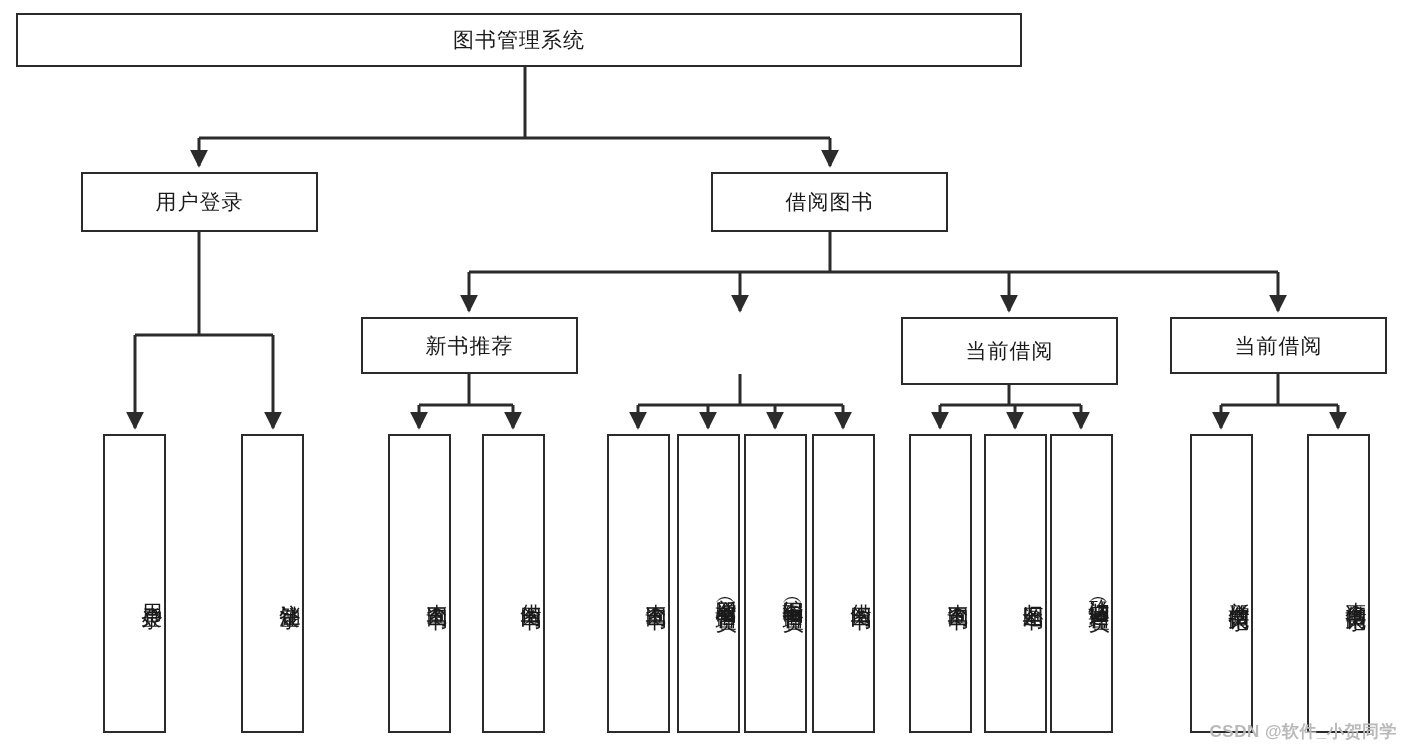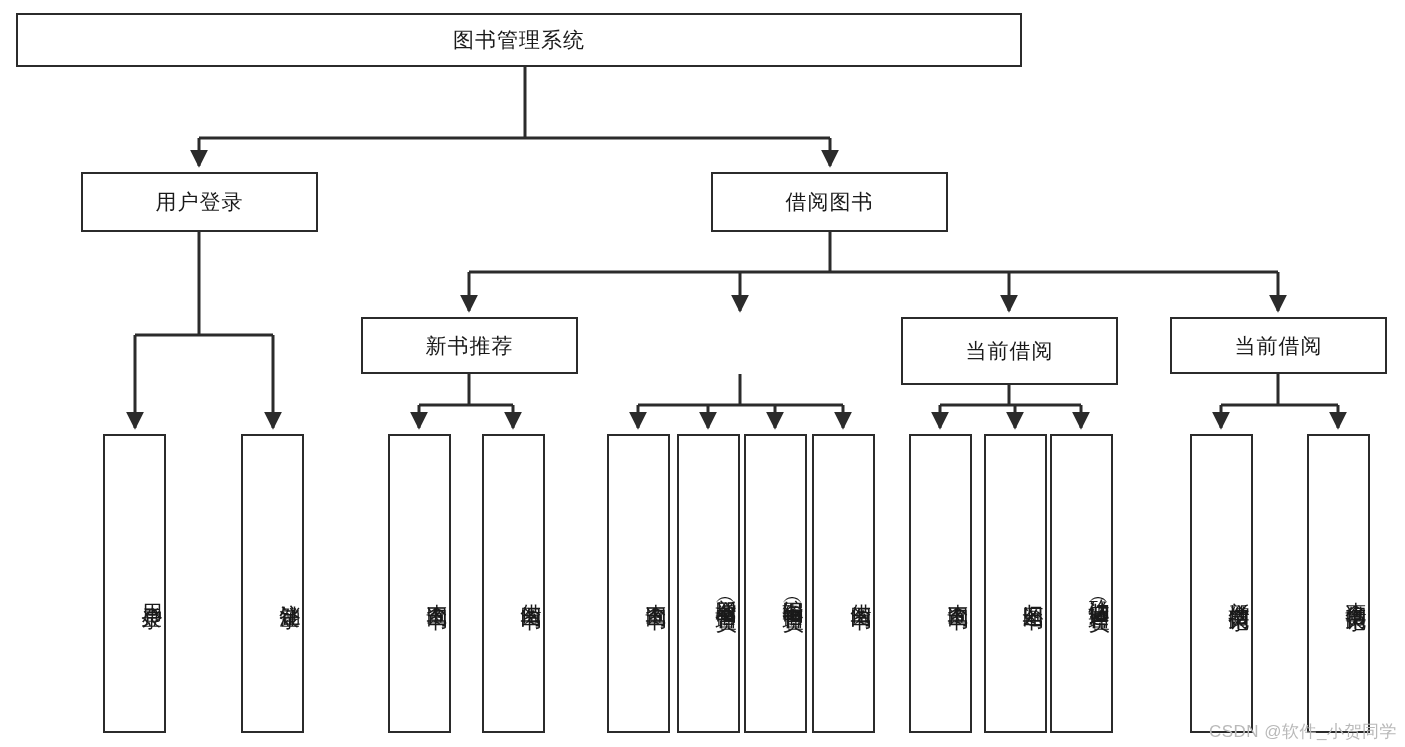--- a/index.html
+++ b/index.html
@@ -52,20 +52,21 @@
     text-orientation: upright;
   }
   .watermark {
     position: absolute;
     right: 8px;
     bottom: 4px;
     font-size: 17px;
     color: #b9b9b9;
     white-space: nowrap;
     letter-spacing: 0.5px;
+    font-weight: bold;
   }
 </style>
 </head>
 <body>
 
 <div id="canvas">
 
   <svg id="wires" viewBox="0 0 1405 747" xmlns="http://www.w3.org/2000/svg">
     <defs>
       <marker id="arrow" viewBox="0 0 10 10" refX="9" refY="5" markerWidth="6" markerHeight="6" orient="auto-start-reverse">

